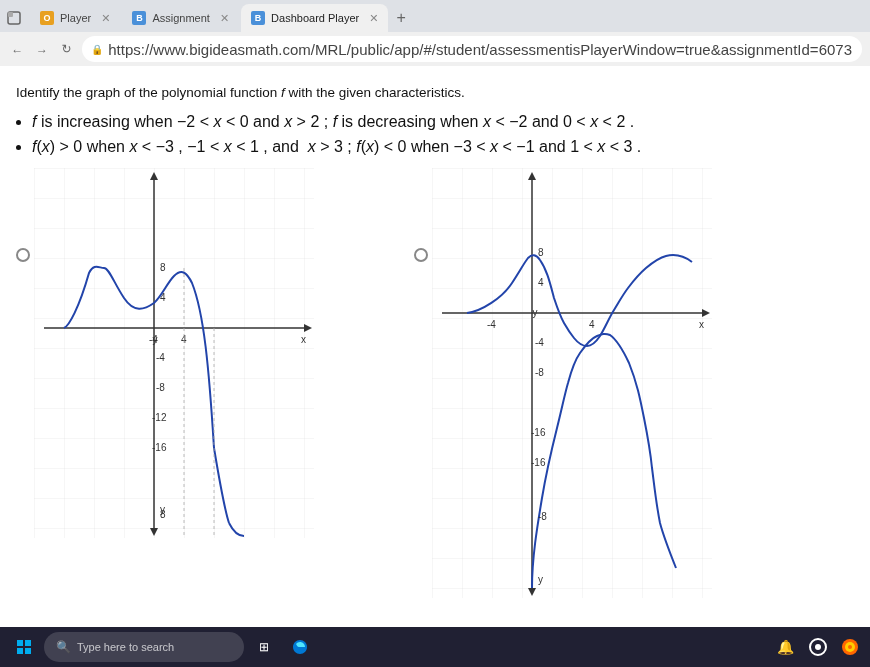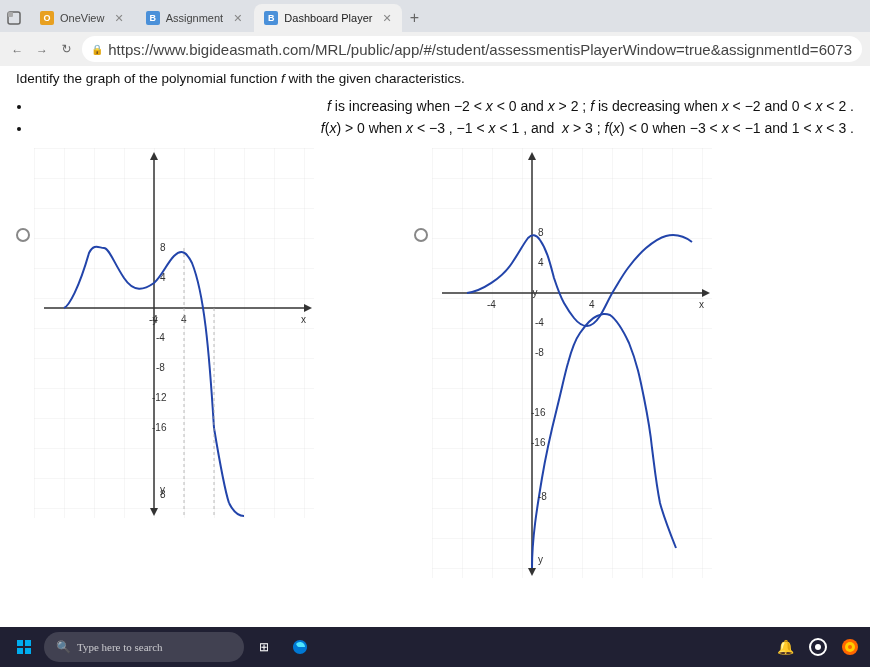--- a/index.html
+++ b/index.html
@@ -117,43 +117,42 @@
     }
 
     .url-icon {
       color: #888;
       font-size: 10px;
     }
 
     
     .content-area {
       background: white;
-      padding: 4px 16px;
+      padding: 18px 16px;
       height: calc(667px - 66px - 40px);
       overflow: hidden;
     }
 
     .problem-text {
       font-size: 13.5px;
       color: #111;
       margin-bottom: 6px;
       line-height: 1.4;
     }
 
     .bullet-list {
       margin-left: 16px;
       margin-bottom: 8px;
     }
 
     .bullet-item {
-      font-size: 14px;
+      font-size: 16px;
       color: #111;
       line-height: 1.6;
       list-style: disc;
-      text-align: right;
     }
 
     .graphs-container {
       display: flex;
       gap: 20px;
       margin-top: 8px;
     }
 
     .graph-option {
       display: flex;
@@ -214,21 +213,20 @@
       border-radius: 20px;
       height: 30px;
       padding: 0 12px;
       gap: 6px;
       flex: 0 0 200px;
     }
 
     .taskbar-search-text {
       color: rgba(255,255,255,0.7);
       font-size: 11px;
-      font-family: Liberation Serif, serif;
     }
 
     .taskbar-icons {
       margin-left: auto;
       display: flex;
       align-items: center;
       gap: 8px;
     }
 
     .taskbar-sys-icon {
@@ -249,21 +247,21 @@
 
     <div class="browser-icon">
       <svg width="14" height="14" viewBox="0 0 14 14">
         <rect x="1" y="1" width="12" height="12" rx="2" fill="none" stroke="#666" stroke-width="1.5"></rect>
         <rect x="1" y="1" width="5" height="5" rx="1" fill="#aaa"></rect>
       </svg>
     </div>
 
     <div class="tab">
       <div class="tab-icon" style="background:#e8a020;">O</div>
-      <span>OneView</span>
+      <span>Player</span>
       <span class="tab-close">✕</span>
     </div>
 
     <div class="tab">
       <div class="tab-icon">B</div>
       <span>Assignment</span>
       <span class="tab-close">✕</span>
     </div>
 
     <div class="tab active">

